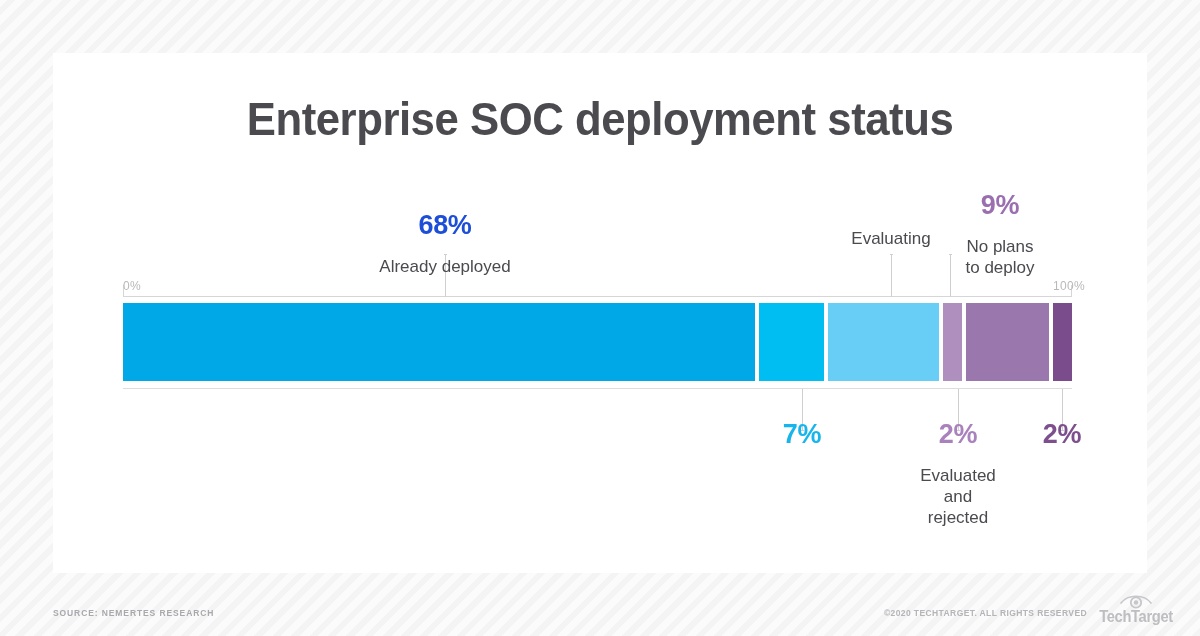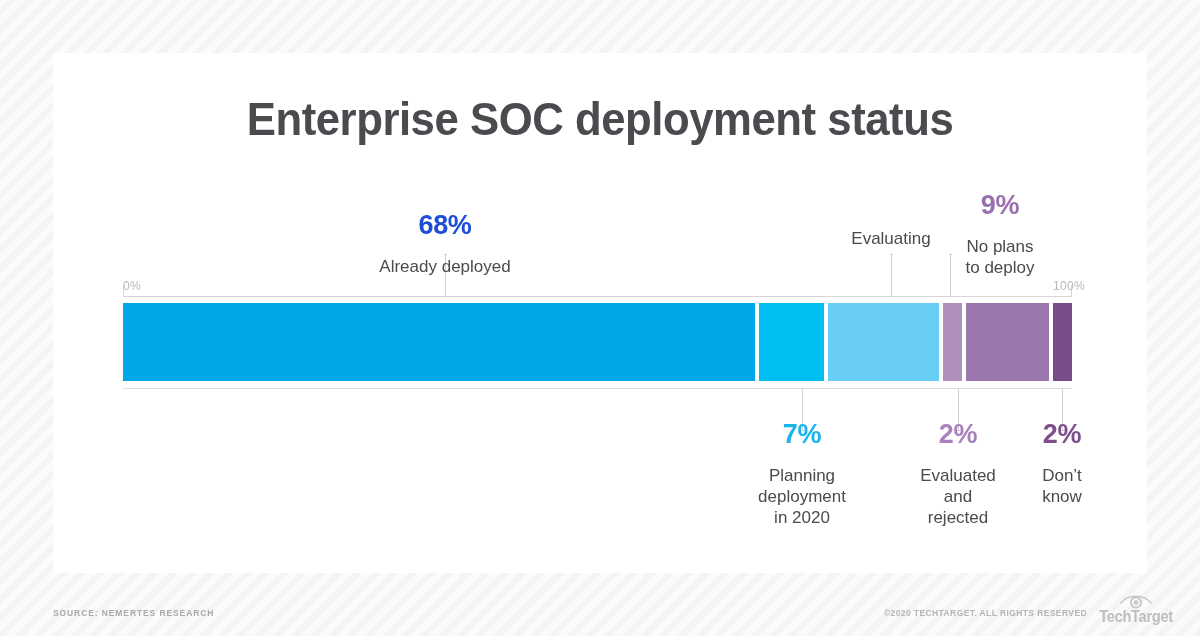--- a/index.html
+++ b/index.html
@@ -253,42 +253,33 @@
       <div class="callout" style="left:877px; top:138px; width:140px;">
         <div class="pct" style="color:#9A6FB0;">9%</div>
         <div class="desc">
           <span>No plans</span><br>
           <span>to deploy</span>
         </div>
       </div>
 
       <div class="callout" style="left:679px; top:367px; width:140px;">
         <div class="pct" style="color:#18B5EC;">7%</div>
-        <div class="desc">
-          <span>Planning</span><br>
-          <span>deployment</span><br>
-          <span>in 2020</span>
-        </div>
       </div>
 
       <div class="callout" style="left:840px; top:367px; width:130px;">
         <div class="pct" style="color:#A981BC;">2%</div>
         <div class="desc">
           <span>Evaluated</span><br>
           <span>and</span><br>
           <span>rejected</span>
         </div>
       </div>
 
       <div class="callout" style="left:959px; top:367px; width:100px;">
         <div class="pct" style="color:#7D4F8D;">2%</div>
-        <div class="desc">
-          <span>Don’t</span><br>
-          <span>know</span>
-        </div>
       </div>
 
     </div>
   </div>
 
   <div class="footer-source">SOURCE: NEMERTES RESEARCH</div>
   <div class="footer-copy">©2020 TECHTARGET. ALL RIGHTS RESERVED</div>
 
   <div class="brand">
     <svg class="eye" width="34" height="17" viewBox="0 0 34 17">

